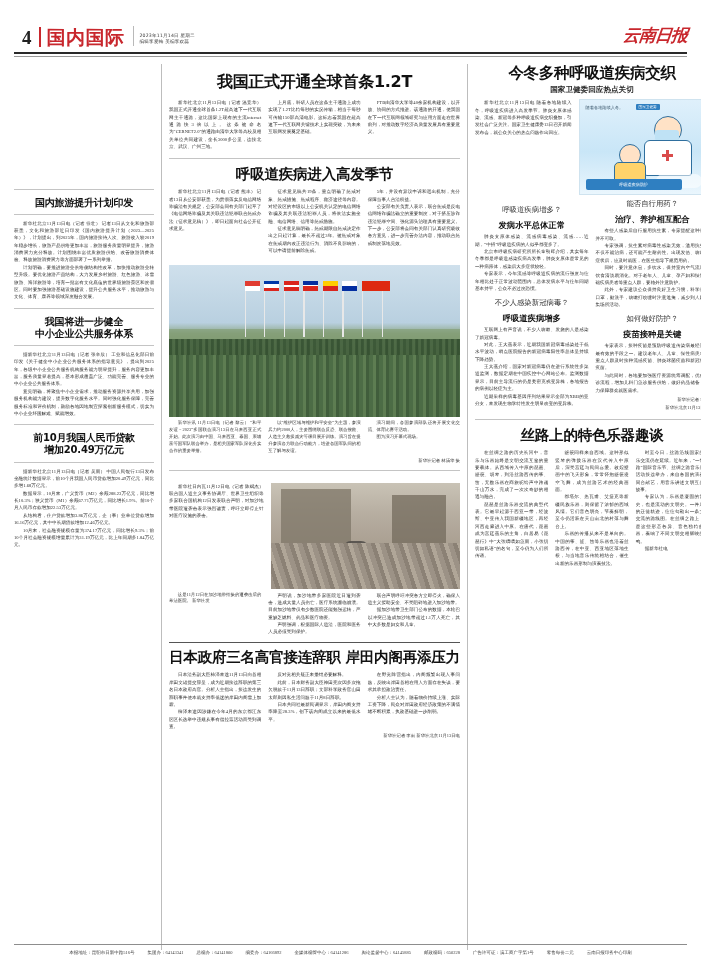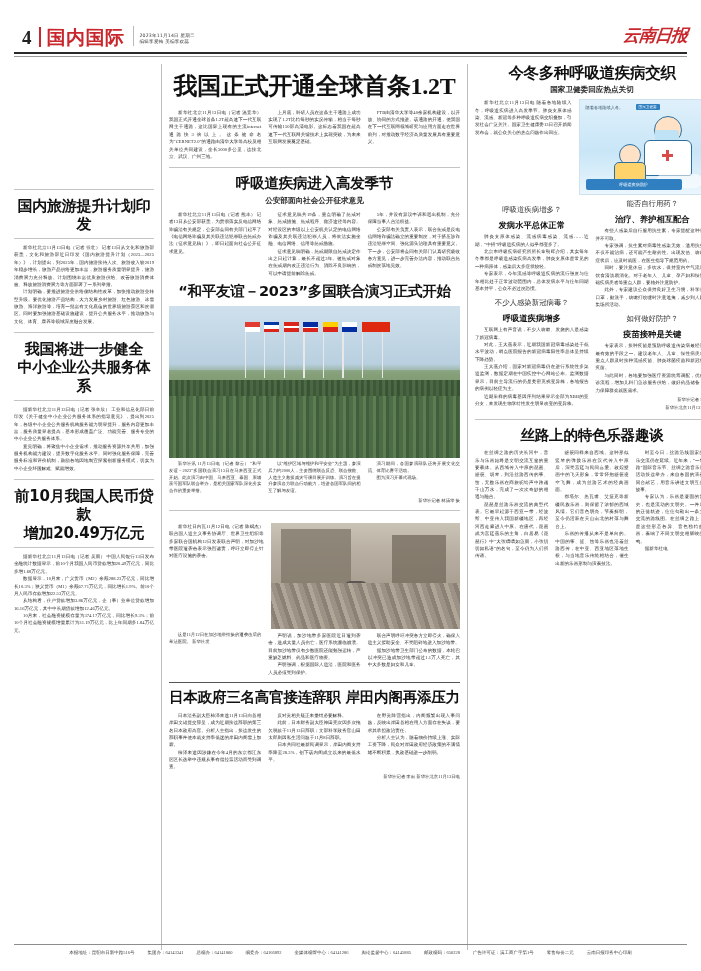--- a/index.html
+++ b/index.html
@@ -29,23 +29,23 @@
   
   .cols{display:flex;margin-top:7px;height:886px;}
   .col-l{width:140px;flex:none;}
   .col-div{width:1px;background:#bdbdbd;margin:0 7px;flex:none;}
   .col-c{width:291px;flex:none;}
   .col-r{width:234px;flex:none;}
 
   
   .hl{font-weight:bold;color:#111;text-align:center;line-height:1.22;
       font-family:"DejaVu Sans","Liberation Sans",sans-serif;}
-  .hl-main{font-size:24px;letter-spacing:-.3px;margin:8px 0 0;font-family:Liberation Serif, serif;}
+  .hl-main{font-size:16px;letter-spacing:-.3px;margin:8px 0 0;}
   .hl-c{font-size:14.5px;letter-spacing:-.2px;}
-  .hl-l{font-size:15px;letter-spacing:-.2px;}
+  .hl-l{font-size:10px;letter-spacing:-.2px;}
   .hl-r{font-size:15.5px;letter-spacing:-.3px;}
   .sub{font-size:7.6px;text-align:center;color:#2b2b2b;margin-top:3px;
        font-family:"Liberation Serif","DejaVu Serif",serif;font-weight:bold;}
   .subh{font-size:8.3px;font-weight:bold;text-align:center;color:#111;margin:5px 0 2px;}
   .qh{font-size:7.4px;text-align:center;color:#333;margin:6px 0 1px;
       font-family:"Liberation Serif","DejaVu Serif",serif;}
 
   .body-txt{font-size:4.55px;line-height:1.62;text-align:justify;color:#2a2a2a;
        font-family:"Liberation Serif","DejaVu Serif",serif;letter-spacing:.05px;}
   .body-txt p{margin:0;text-indent:2em;}
@@ -204,41 +204,39 @@
           <div class="body-txt" style="flex:1">
               <p style="margin:0;text-indent:2em">FTB由清华大学等40余家机构建设，以开放、协同的方式推进。该通路的开通，使我国在下一代互联网领域研究与应用方面走在世界前列，对推动数字经济高质量发展具有重要意义。</p>
             </div>
         </div>
       </div>
 
       <div class="rule-thin"></div>
 
       <div>
         <div class="hl hl-c">呼吸道疾病进入高发季节</div>
-        <div class="sub">公安部面向社会公开征求意见</div>
         <div style="height:5px"></div>
         <div style="display:flex;gap:7px">
           <div class="body-txt" style="flex:1">
               <p style="margin:0;text-indent:2em">新华社北京11月13日电（记者 熊丰）  记者13日从公安部获悉，为贯彻落实反电信网络诈骗法有关规定，公安部会同有关部门起草了《电信网络诈骗及其关联违法犯罪联合惩戒办法（征求意见稿）》，即日起面向社会公开征求意见。</p>
             </div>
           <div class="body-txt" style="flex:1">
               <p style="margin:0;text-indent:2em">征求意见稿共19条，重点明确了惩戒对象、惩戒措施、惩戒程序、救济途径等内容。对经设区的市级以上公安机关认定的电信网络诈骗及其关联违法犯罪人员，将依法实施金融、电信网络、信用等惩戒措施。</p>
               <p style="margin:0;text-indent:2em">征求意见稿明确，惩戒期限自惩戒决定作出之日起计算，最长不超过3年。被惩戒对象在惩戒期内改正违法行为、消除不良影响的，可以申请提前解除惩戒。</p>
             </div>
           <div class="body-txt" style="flex:1">
               <p style="margin:0;text-indent:2em">5年，并设有异议申诉和退出机制，充分保障当事人合法权益。</p>
               <p style="margin:0;text-indent:2em">公安部有关负责人表示，联合惩戒是反电信网络诈骗法确立的重要制度，对于挤压涉诈违法犯罪空间、强化源头治理具有重要意义。下一步，公安部将会同有关部门认真研究吸收各方意见，进一步完善办法内容，推动联合惩戒制度落地见效。</p>
             </div>
         </div>
       </div>
 
       <div style="height:6px"></div>
 
       <div>
-        <div class="hl hl-c">“和平友谊－2023”多国联合演习正式开始</div>
         <div style="height:5px"></div>
         <div class="photo parade">
           <div class="stand"></div>
           <div class="flagpoles">
             <div class="fp" style="left:0%"></div>
               <div class="flag" style="left:0%;background:linear-gradient(180deg,#e03c31 50%,#fff 50%)"></div>
             <div class="fp" style="left:14%"></div>
               <div class="flag" style="left:14%;background:linear-gradient(180deg,#0038a8 34%,#fff 34% 67%,#da251d 67%)"></div>
             <div class="fp" style="left:28%"></div>
               <div class="flag" style="left:28%;background:linear-gradient(180deg,#da251d 40%,#fff 40% 60%,#da251d 60%)"></div>

